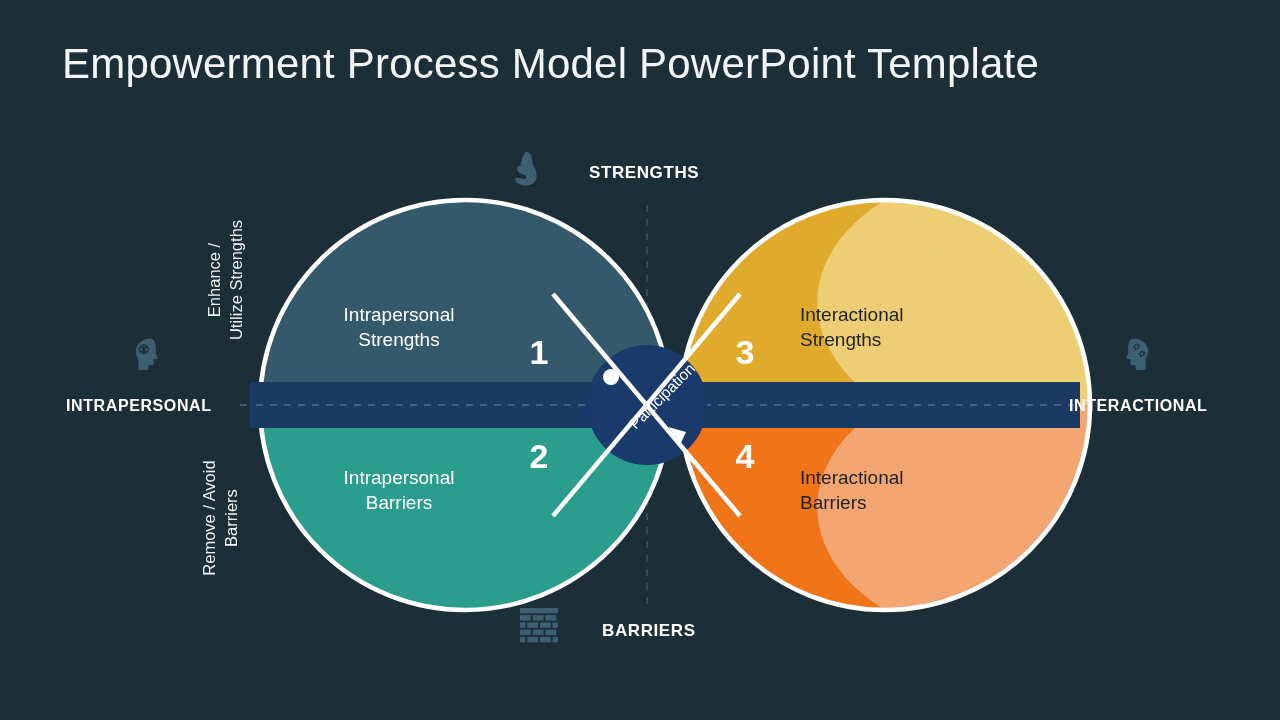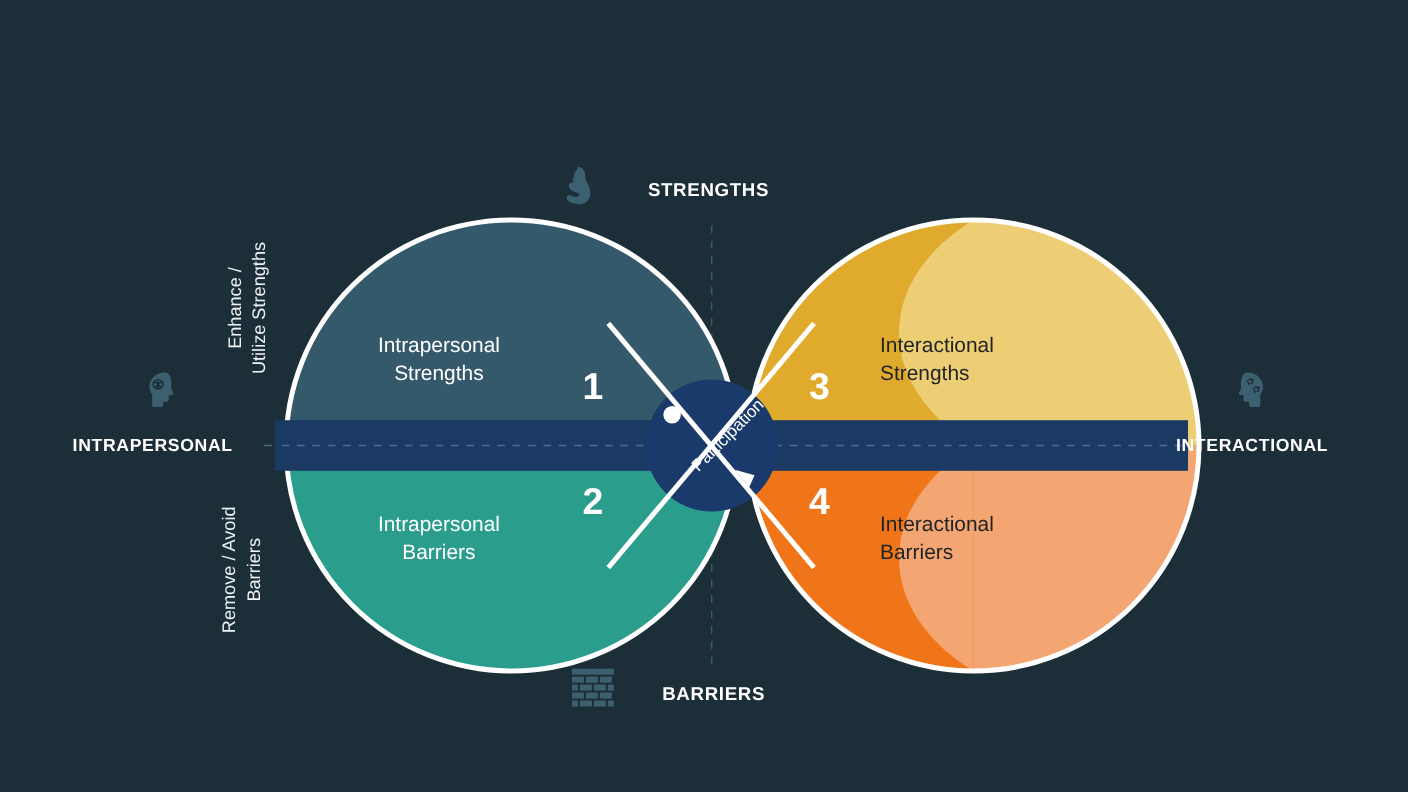--- a/index.html
+++ b/index.html
@@ -122,20 +122,21 @@
   #icon-brain-head { left: 1118px; top: 334px; }
   #icon-gear-head  { left: 124px;  top: 334px; }
   #icon-muscle     { left: 512px;  top: 148px; }
   #icon-bricks     { left: 519px;  top: 607px; }
 </style>
 </head>
 <body>
 
 <div id="slide">
 
+  <div id="page-title">Empowerment Process Model PowerPoint Template</div>
 
   <svg id="diagram" viewBox="0 0 1280 720">
     <defs>
 
       <clipPath id="clipLeft">
         <circle cx="465" cy="405" r="205"></circle>
       </clipPath>
       <clipPath id="clipRight">
         <circle cx="885" cy="405" r="205"></circle>
       </clipPath>

